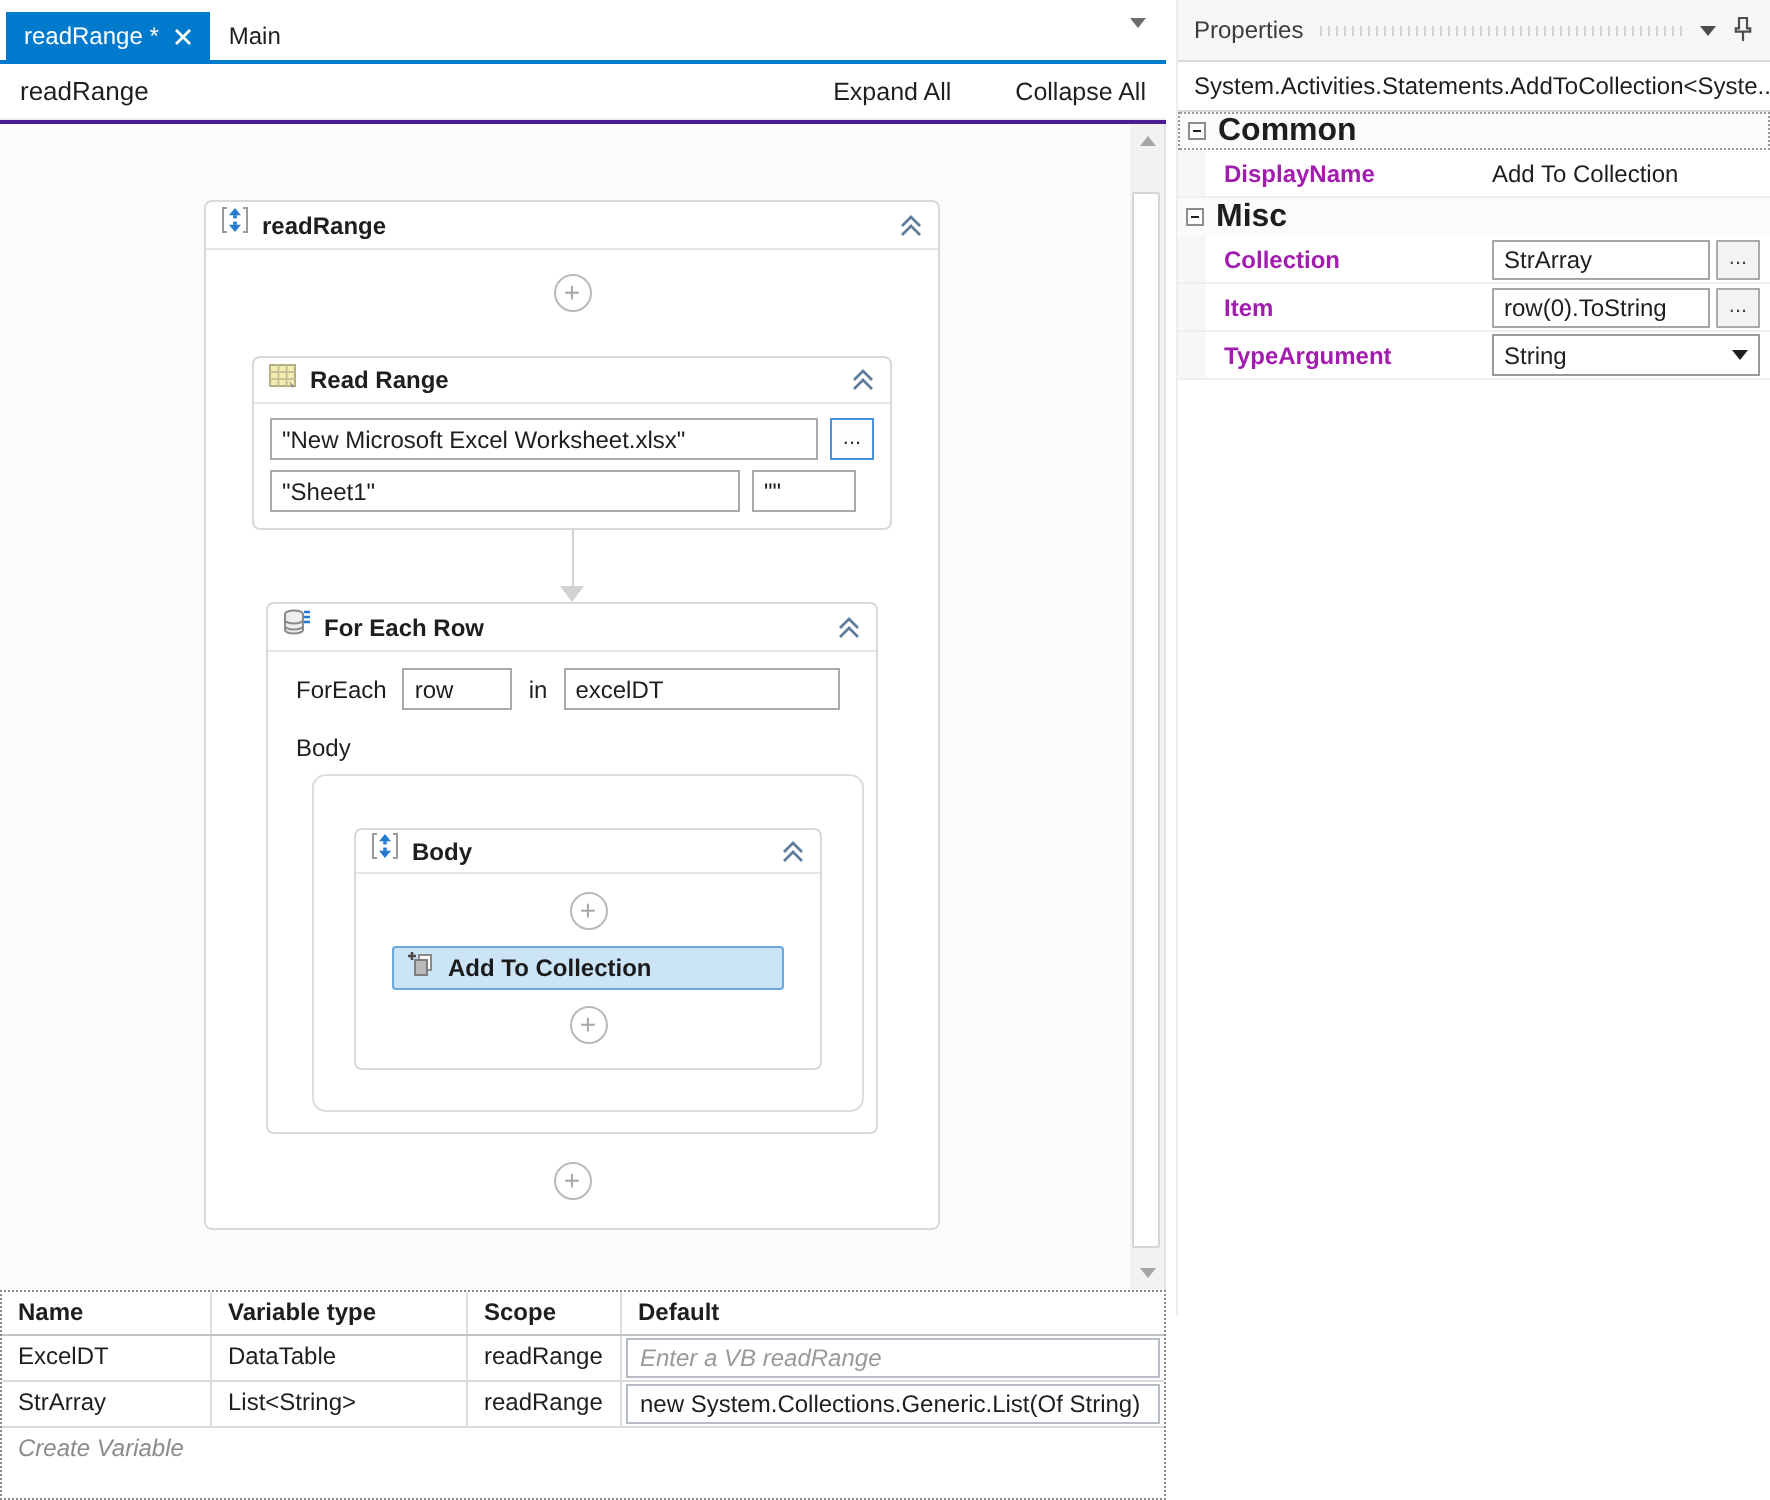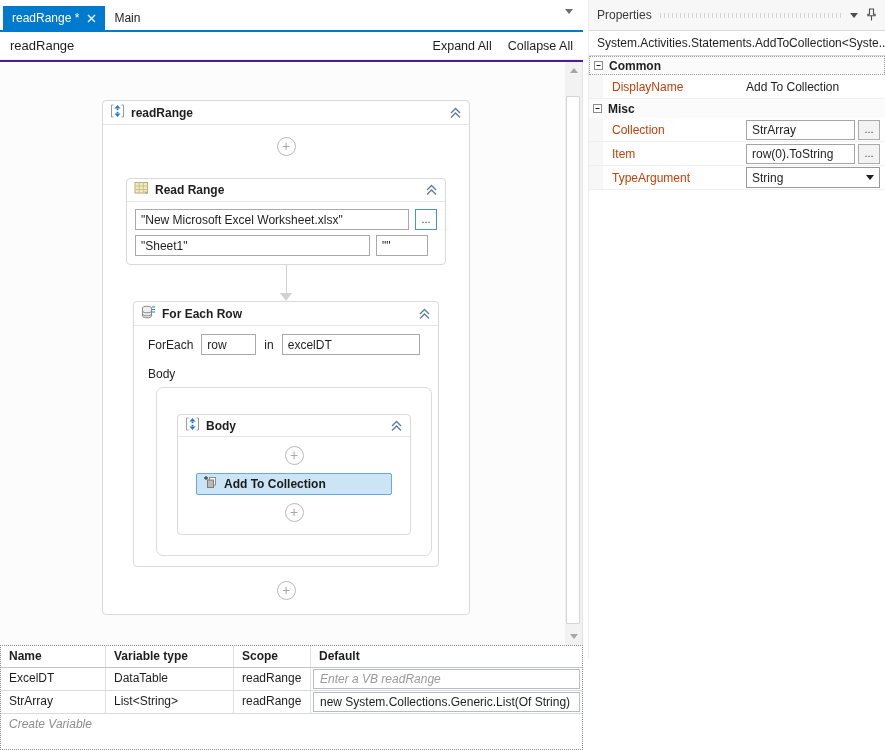--- a/index.html
+++ b/index.html
@@ -13,21 +13,21 @@
   .tabbar { position:relative; height:32px; background:#ffffff; border-bottom:2px solid #007acc; display:flex; align-items:flex-end; }
   .tab { display:flex; align-items:center; height:24px; padding:0 9px; font-size:12px; cursor:pointer; }
   .tab.active { background:#007acc; color:#ffffff; margin-left:3px; }
   .tab .close-x { margin-left:8px; display:inline-flex; }
   .tab-caret { position:absolute; right:10px; top:9px; width:0; height:0; border-left:4px solid transparent; border-right:4px solid transparent; border-top:5px solid #6d6d6d; }
 
   
   .breadcrumb-bar { height:28px; display:flex; align-items:center; padding:0 10px; background:#ffffff; border-bottom:1px solid #eeeeee; }
   .bc-root { font-size:13px; color:#1e1e1e; cursor:pointer; }
   .bc-spacer { flex:1; }
-  .bc-link { font-size:12.5px; color:#1e1e1e; margin-left:16px; cursor:pointer; }
+  .bc-link { font-size:12.5px; color:#1e1e1e; margin-left:32px; cursor:pointer; }
 
   
   .canvas { position:absolute; top:62px; left:0; width:583px; height:583px; background:#fcfcfc; border-right:1px solid #e2e2e2; overflow:hidden; }
   .designer { position:absolute; left:102px; top:38px; width:368px; }
 
   .seq-box { background:#ffffff; border:1px solid #d9d9d9; border-radius:4px; }
   .act-header { display:flex; align-items:center; height:24px; padding:0 7px; border-bottom:1px solid #e6e6e6; }
   .act-title { font-size:12px; font-weight:600; margin-left:6px; flex:1; color:#1e1e1e; }
   .chev { display:inline-flex; cursor:pointer; }
 
@@ -85,25 +85,25 @@
   
   .props { position:absolute; left:588px; top:0; width:297px; height:658px; background:#ffffff; border-left:1px solid #ededed; }
   .props-title { height:30px; display:flex; align-items:center; padding:0 8px; background:#f7f7f7; gap:8px; }
   .props-title-label { font-size:12px; color:#3b3b3b; white-space:nowrap; }
   .grip { flex:1; height:5px; background-image:repeating-linear-gradient(90deg,#cfcfcf 0 1px, transparent 1px 4px); background-size:4px 2px; background-repeat:repeat; opacity:.9; }
   .pt-icon { display:inline-flex; cursor:pointer; }
   .caret-down { width:0; height:0; border-left:4px solid transparent; border-right:4px solid transparent; border-top:5px solid #4d4d4d; }
 
   .props-type { height:26px; border-top:1px solid #d8d8d8; border-bottom:1px solid #d8d8d8; display:flex; align-items:center; padding:0 8px; font-size:12px; white-space:nowrap; overflow:hidden; background:#fff; }
 
-  .cat-row { height:19px; display:flex; align-items:center; gap:6px; padding:0 4px; background:#fbfbfb; font-size:12px; font-weight:700; }
+  .cat-row { height:19px; display:flex; align-items:center; gap:6px; padding:0 4px; background:#fbfbfb; font-size:16px; font-weight:700; }
   .cat-row.focused { border:1px dotted #9a9a9a; }
   .prop-row { display:flex; align-items:center; border-bottom:1px solid #efefef; min-height:24px; background:#fff; }
   .prop-gutter { width:14px; align-self:stretch; background:#f7f7f7; }
-  .prop-label { width:143px; padding-left:9px; font-size:12px; color:#c2410c; }
+  .prop-label { width:143px; padding-left:9px; font-size:12px; color:#a21caf;font-weight:bold; }
   .prop-value { flex:1; display:flex; align-items:center; gap:3px; padding-right:5px; }
   .pv-text { font-size:12px; }
   .pv-box { flex:1; border:1px solid #a5a5a5; background:#fff; height:20px; font-size:12px; padding:0 5px; display:flex; align-items:center; white-space:nowrap; overflow:hidden; }
   .pv-ellipsis { width:22px; height:20px; border:1px solid #ababab; background:#f3f3f3; font-size:11px; text-align:center; line-height:17px; cursor:pointer; color:#444; }
   .checkbox { width:15px; height:15px; border:1px solid #8c8c8c; background:#fff; cursor:pointer; }
   .combo { flex:1; border:1px solid #999999; background:#fff; height:21px; display:flex; align-items:center; padding:0 5px; font-size:12px; cursor:pointer; }
   .combo .caret-down { margin-left:auto; border-top-color:#1e1e1e; }
 </style>
 </head>
 <body>

